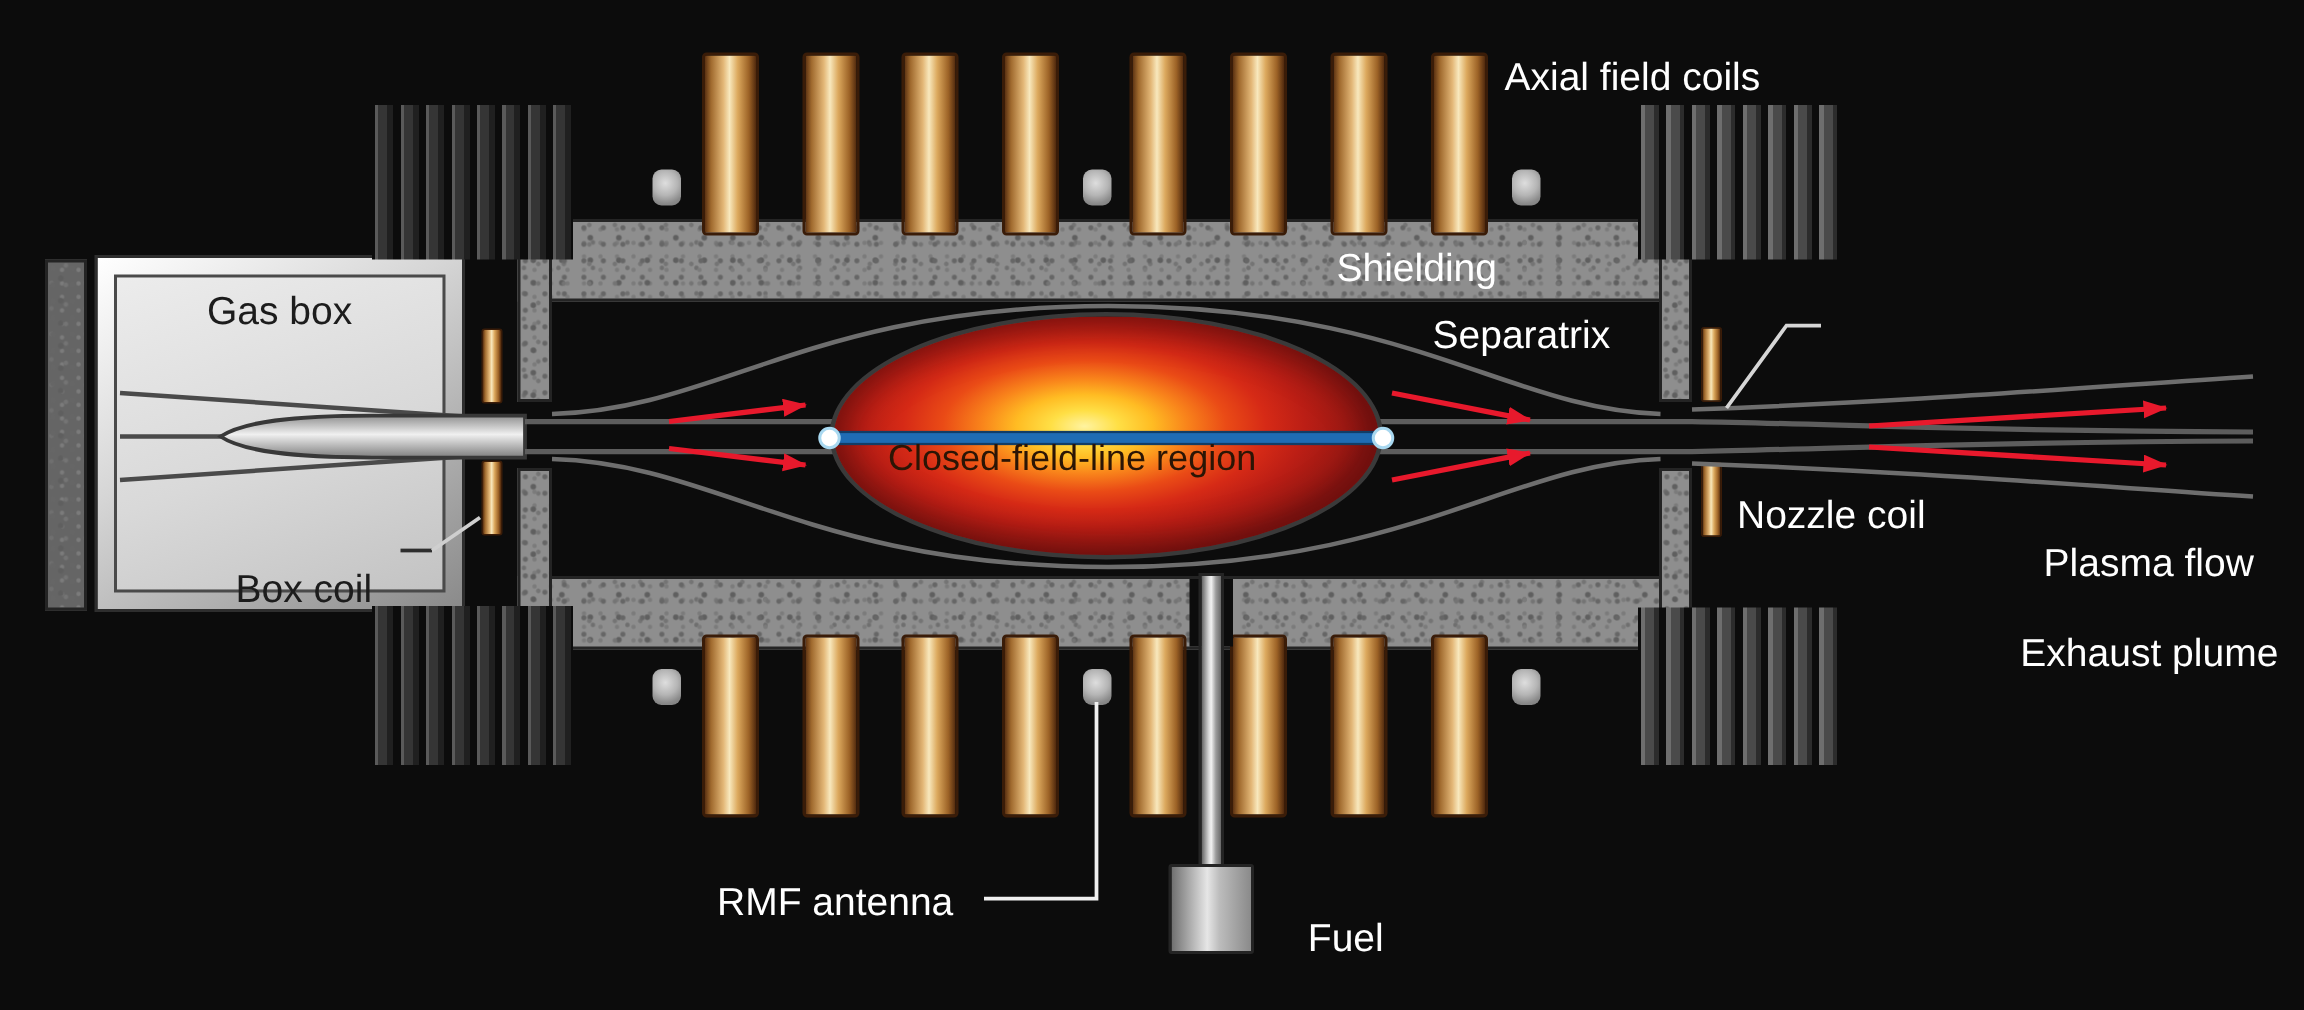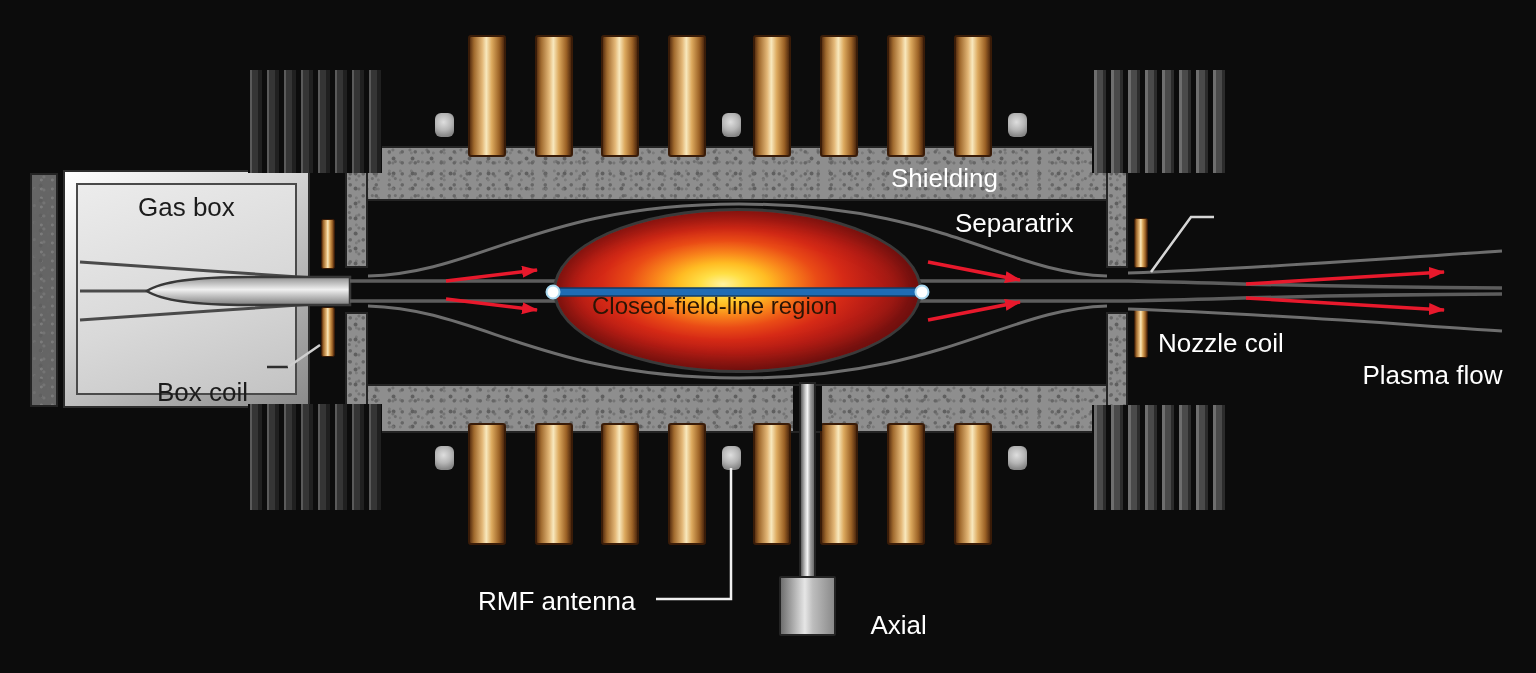--- a/index.html
+++ b/index.html
@@ -186,26 +186,28 @@
     <path d="M1246,298 L1444,310" stroke="#e8192c" stroke-width="3.5" marker-end="url(#arrowR)"></path>
 
     <path d="M1214,217 L1191,217 L1151,272" stroke="#d6d6d6" stroke-width="2.5" fill="none"></path>
     <path d="M656,599 L731,599 L731,468" stroke="#f0f0f0" stroke-width="2.5" fill="none"></path>
     <path d="M267,367 L288,367" stroke="#2e2e2e" stroke-width="2.5" fill="none"></path>
     <path d="M288,367 L320,345" stroke="#cfcfcf" stroke-width="2.5" fill="none"></path>
   </svg>
 
   <div class="lbl dark z8" style="left:138px;top:192px;">Gas box</div>
   <div class="lbl dark z8" style="left:157px;top:353px;margin-top:24px;">Box coil</div>
+  <div class="lbl z8" style="left:1003px;top:36px;">Axial field coils</div>
   <div class="lbl z8" style="left:891px;top:163px;">Shielding</div>
   <div class="lbl z8" style="left:955px;top:208px;">Separatrix</div>
   <div class="lbl dark z8" style="left:592px;top:291px;font-size:24px;color:#2b1505;">Closed-field-line region</div>
   <div class="lbl z8" style="left:1158px;top:328px;">Nozzle coil</div>
   <div class="lbl z8" style="left:1318px;top:330px;width:200px;text-align:center;">
     <span>Plasma flow</span><br>
+    <span>Exhaust plume</span>
   </div>
   <div class="lbl z8" style="left:478px;top:586px;">RMF antenna</div>
   <div class="lbl z8" style="left:843px;top:580px;">
-    <span>Axial</span><br>
+    <span>Fuel</span><br>
     <span>injection</span>
   </div>
 
 </div>
 
 </body></html>

